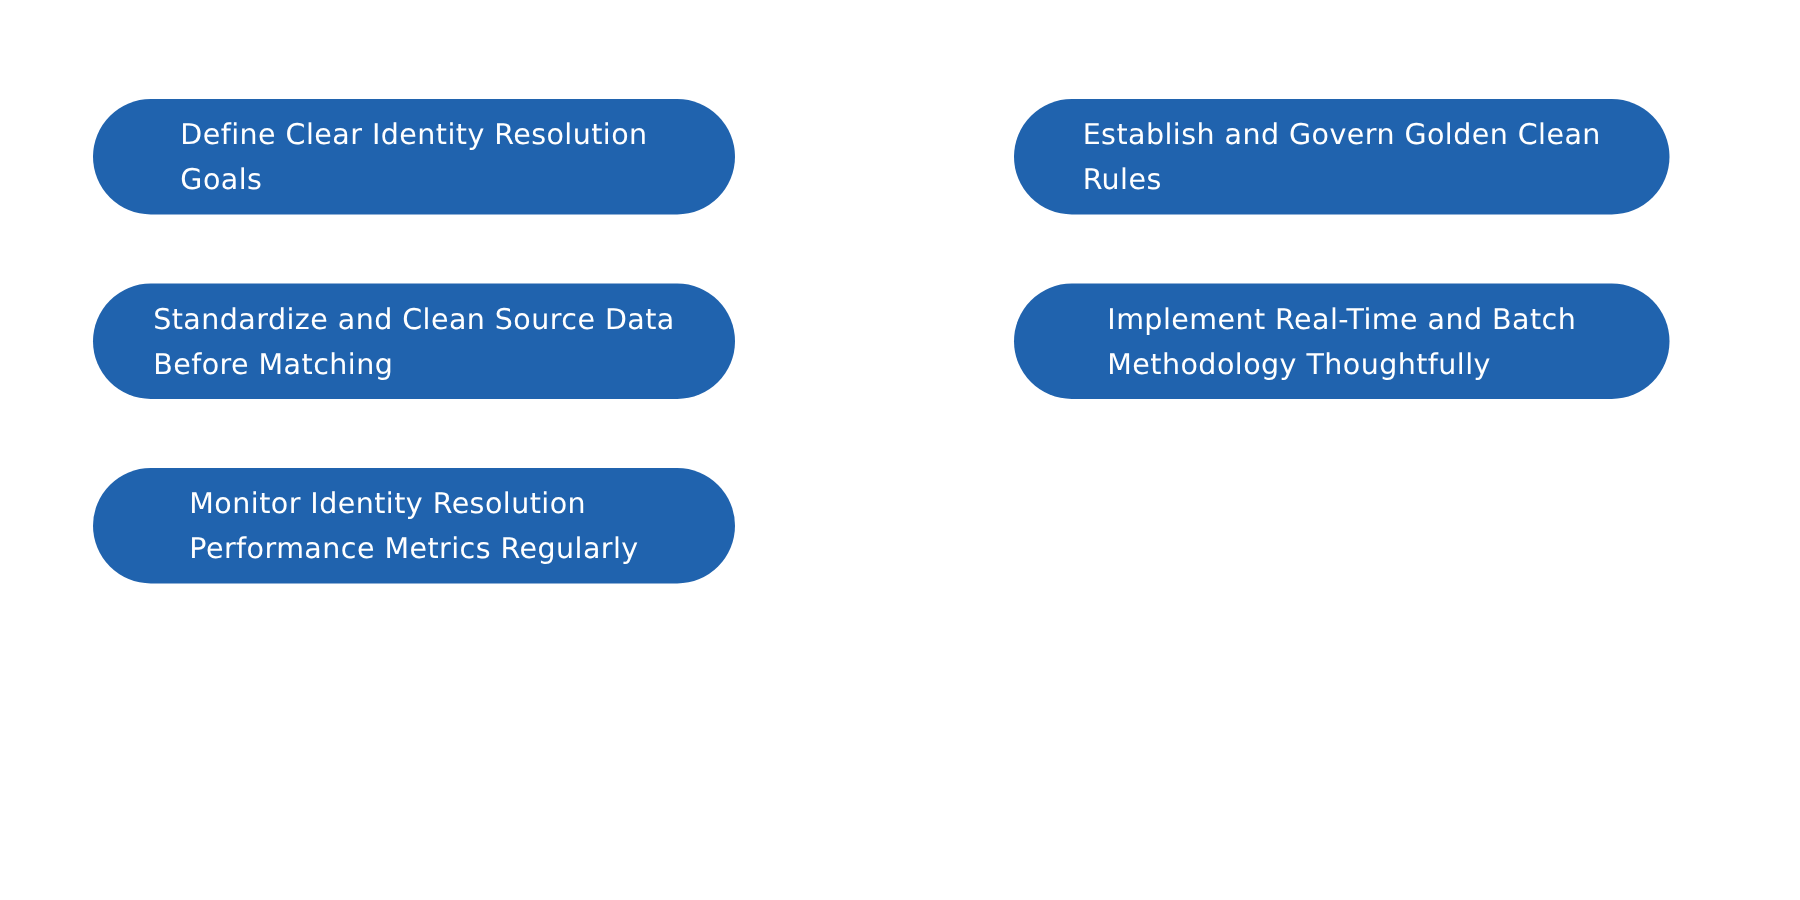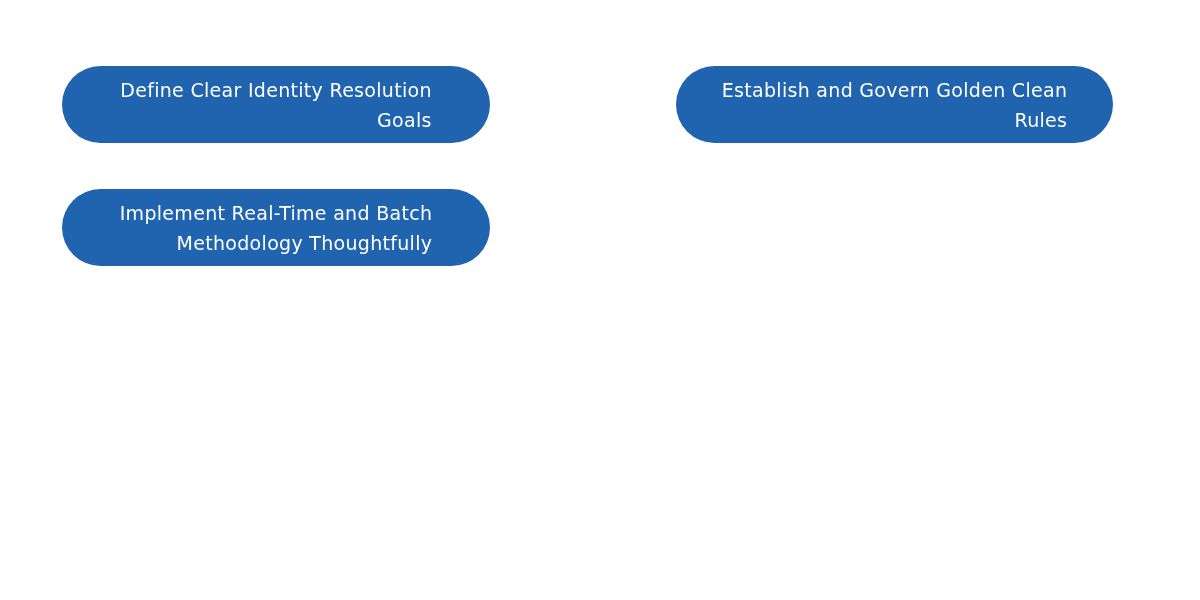--- a/index.html
+++ b/index.html
@@ -23,21 +23,21 @@
     column-gap: 186px;
     row-gap: 46px;
   }
   .pill {
     height: 77px;
     background: var(--pill-bg, #2063ae);
     border-radius: 38.5px;
     display: flex;
     align-items: center;
     justify-content: center;
-    text-align: right;
+    text-align: left;
     padding: 0 14px;
     box-sizing: border-box;
   }
   .pill-label {
     color: var(--pill-text, #ffffff);
     font-size: 19px;
     line-height: 30px;
     letter-spacing: 0.3px;
     white-space: pre-line;
   }
@@ -51,24 +51,32 @@
     <div class="pill">
       <span class="pill-label">Define Clear Identity Resolution
 Goals</span>
     </div>
 
     <div class="pill">
       <span class="pill-label">Establish and Govern Golden Clean
 Rules</span>
     </div>
 
+    <div class="pill">
+      <span class="pill-label">Standardize and Clean Source Data
+Before Matching</span>
+    </div>
 
     <div class="pill">
       <span class="pill-label">Implement Real-Time and Batch
 Methodology Thoughtfully</span>
     </div>
 
 
+    <div class="pill">
+      <span class="pill-label">Monitor Identity Resolution
+Performance Metrics Regularly</span>
+    </div>
 
 
 
   </div>
 </div>
 
 </body></html>

